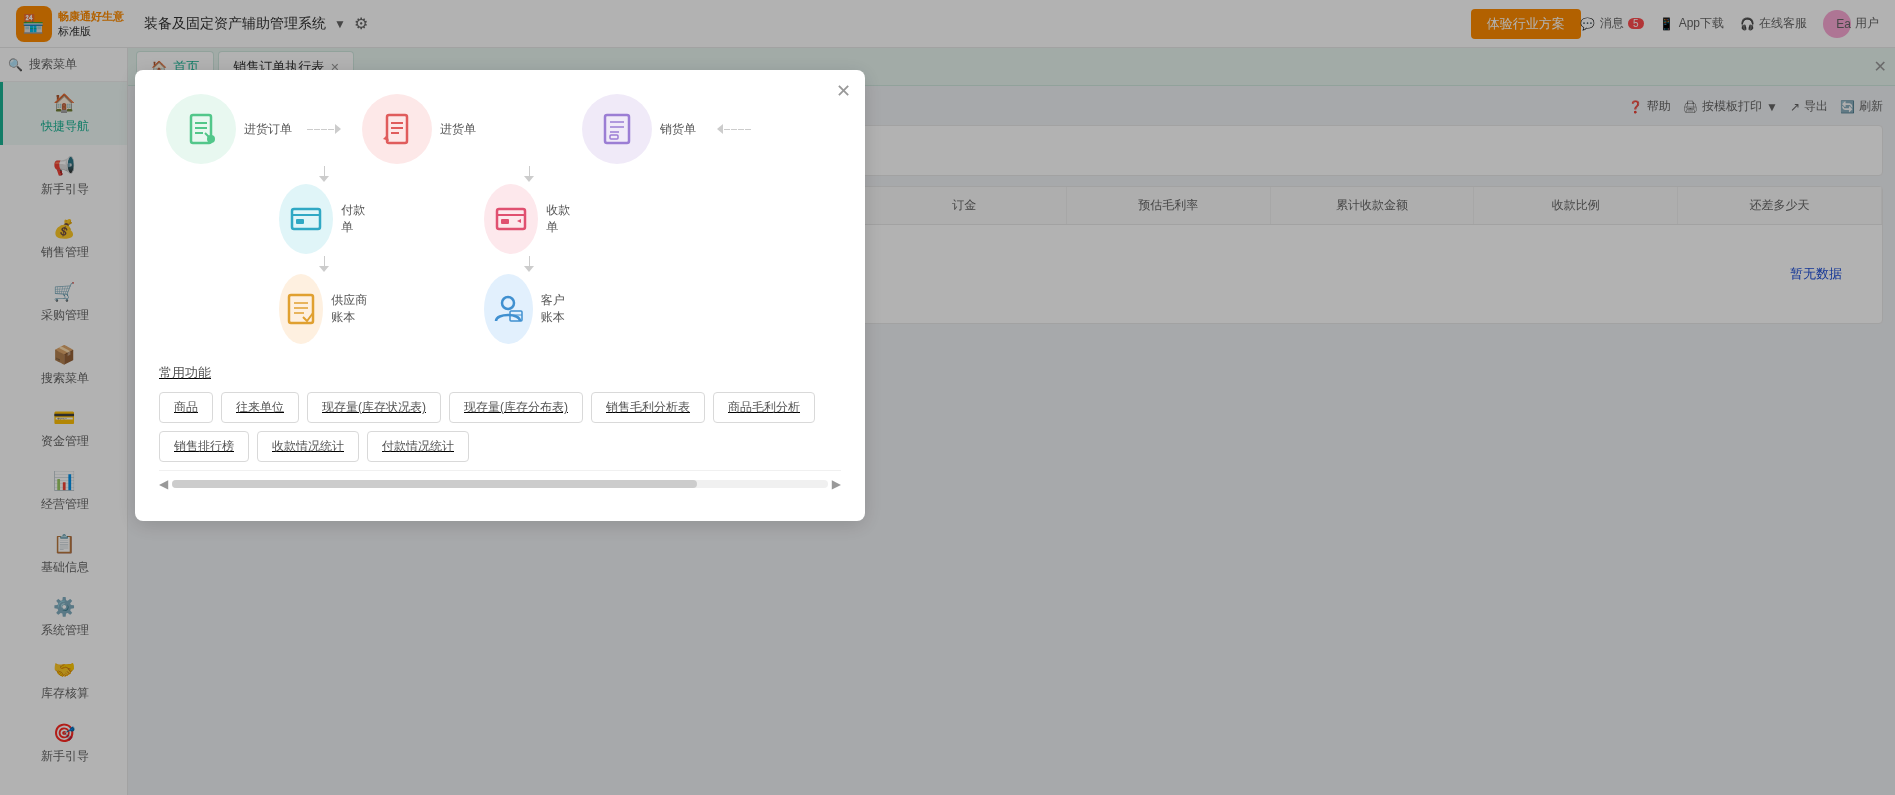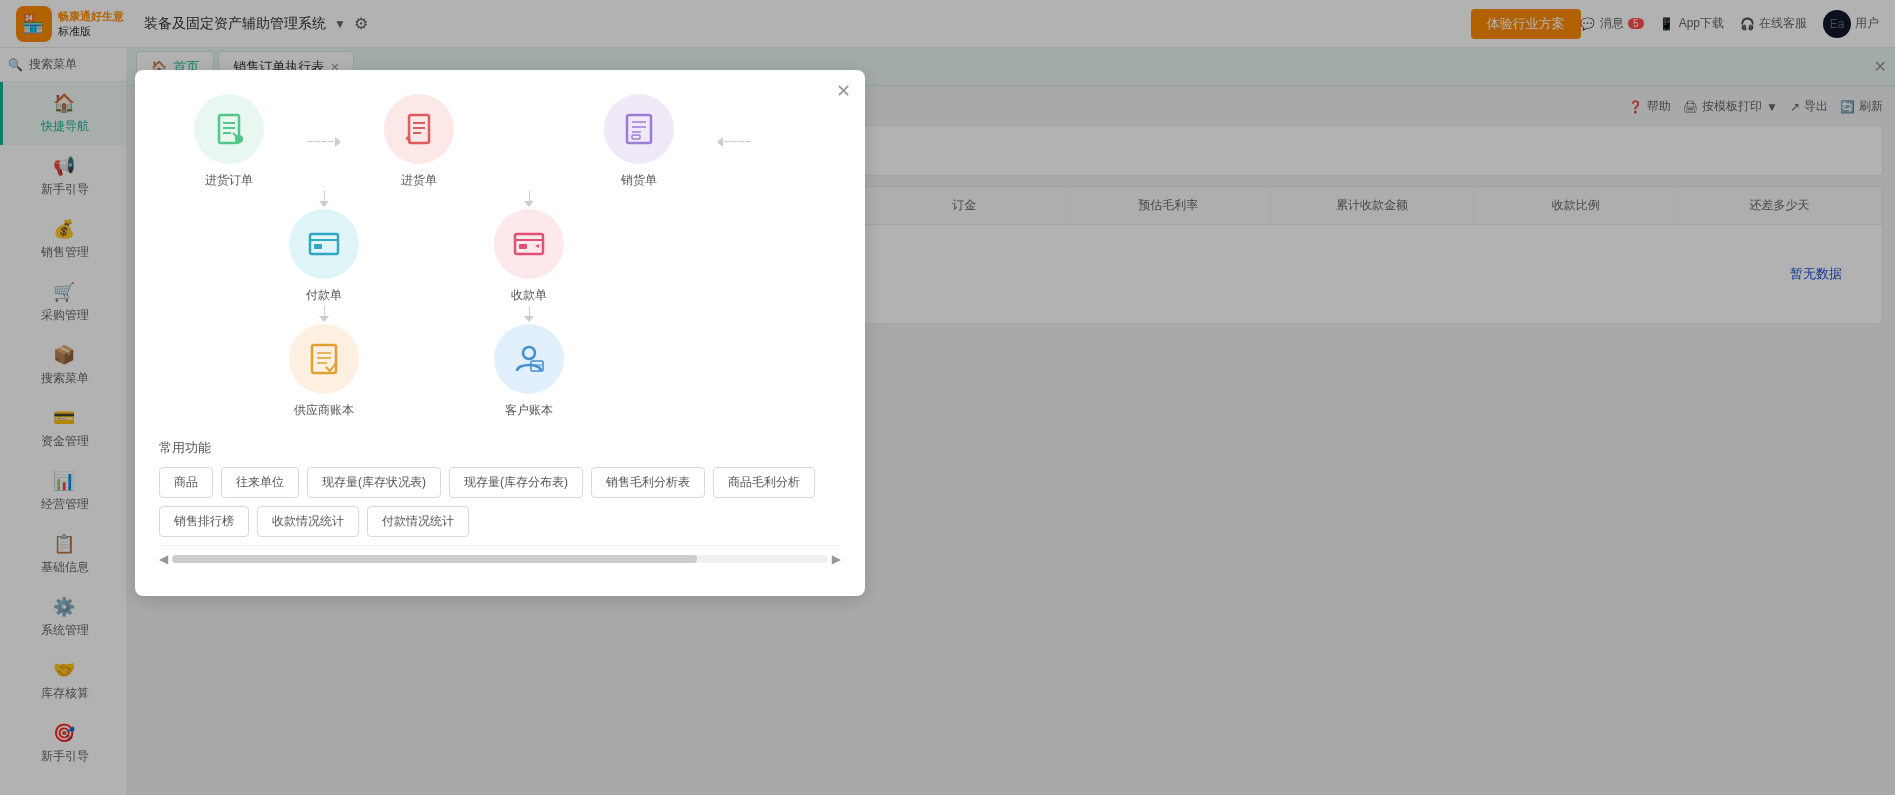--- a/index.html
+++ b/index.html
@@ -19,21 +19,21 @@
     .logo-text { font-size: 11px; color: #333; line-height: 1.3; }
     .logo-text div:first-child { font-weight: bold; color: #ff8c00; }
     .system-title { display: flex; align-items: center; gap: 8px; flex: 1; }
     .system-name { font-size: 14px; color: #333; font-weight: 500; }
     .dropdown-btn { background: none; border: none; cursor: pointer; color: #666; font-size: 12px; }
     .settings-btn { background: none; border: none; cursor: pointer; color: #666; font-size: 16px; }
     .trial-btn { background: #ff8c00; color: white; border: none; padding: 6px 16px; border-radius: 4px; cursor: pointer; font-size: 13px; }
     .top-right { display: flex; align-items: center; gap: 16px; margin-left: auto; }
     .top-right-item { display: flex; align-items: center; gap: 4px; cursor: pointer; color: #666; font-size: 12px; }
     .badge { background: #ff4d4f; color: white; border-radius: 10px; padding: 0 5px; font-size: 10px; min-width: 16px; text-align: center; }
-    .avatar { width: 28px; height: 28px; background: #0f172a; border-radius: 50%; display: flex; align-items: center; justify-content: center; font-size: 12px; color: #666; }
+    .avatar { width: 28px; height: 28px; background: #f9a8d4; border-radius: 50%; display: flex; align-items: center; justify-content: flex-end; font-size: 12px; color: #666; }
 
     
     .sidebar-search { display: flex; align-items: center; padding: 8px; border-bottom: 1px solid #f0f0f0; cursor: pointer; color: #666; font-size: 12px; gap: 6px; }
     .sidebar-item { display: flex; flex-direction: column; align-items: center; padding: 10px 4px; cursor: pointer; color: #666; font-size: 12px; gap: 4px; border-left: 3px solid transparent; }
     .sidebar-item.active { color: #1ab394; background: #f0faf7; border-left-color: #1ab394; }
     .sidebar-icon { font-size: 18px; }
 
     
     .tab { display: flex; align-items: center; padding: 6px 14px; background: #fff; border-radius: 4px 4px 0 0; margin-right: 4px; cursor: pointer; font-size: 13px; color: #333; gap: 6px; border: 1px solid #d0e8df; border-bottom: none; }
     .tab.home { color: #1ab394; }
@@ -54,27 +54,27 @@
     .table-container { background: #fff; border: 1px solid #e8e8e8; border-radius: 4px; }
     .table-header { display: flex; background: #fafafa; border-bottom: 1px solid #e8e8e8; }
     .th { padding: 10px 8px; font-size: 12px; color: #666; flex: 1; text-align: center; white-space: nowrap; border-right: 1px solid #f0f0f0; }
     .th:first-child { flex: 0.5; }
     .empty-data { text-align: right; padding: 40px; color: #1d4ed8; font-size: 13px; }
 
     
     .overlay { position: fixed; top: 0; left: 0; right: 0; bottom: 0; background: rgba(0,0,0,0.3); z-index: 100; display: flex; align-items: flex-start; justify-content: flex-start; }
     .modal { background: #fff; border-radius: 8px; padding: 24px; width: 730px; margin: 70px 0 0 135px; box-shadow: 0 4px 20px rgba(0,0,0,0.15); position: relative; max-height: 580px; overflow: hidden; }
     .modal-close { position: absolute; top: 10px; right: 14px; background: none; border: none; font-size: 18px; color: #999; cursor: pointer; }
-    .flow-item { display: flex; flex-direction: column; align-items: center; gap: 8px; font-family: Liberation Mono, monospace; }
+    .flow-item { display: flex; flex-direction: row; align-items: center; gap: 8px; font-family: Liberation Mono, monospace; }
     .flow-circle { width: 70px; height: 70px; border-radius: 50%; display: flex; align-items: center; justify-content: center; font-size: 28px; }
     .flow-circle.green { background: #e8f8f0; color: #52c78a; }
     .flow-label { font-size: 12px; color: #555; }
 
     
-    .common-functions { margin-top: 8px; }
+    .common-functions { margin-top: 8px; text-decoration: underline; }
     .cf-title { font-size: 13px; color: #555; margin-bottom: 10px; font-weight: 500; }
     .cf-row { display: flex; gap: 8px; flex-wrap: wrap; margin-bottom: 8px; }
     .cf-btn { background: #fff; border: 1px solid #d9d9d9; border-radius: 4px; padding: 6px 14px; font-size: 12px; color: #555; cursor: pointer; }
 
     
     .scroll-bar-area { display: flex; align-items: center; gap: 4px; padding: 6px 0; border-top: 1px solid #f0f0f0; }
     .scroll-track { flex: 1; height: 8px; background: #f0f0f0; border-radius: 4px; }
     .scroll-thumb { width: 80%; height: 8px; background: #ccc; border-radius: 4px; }
     .scroll-arrow { color: #999; font-size: 12px; cursor: pointer; }
 

